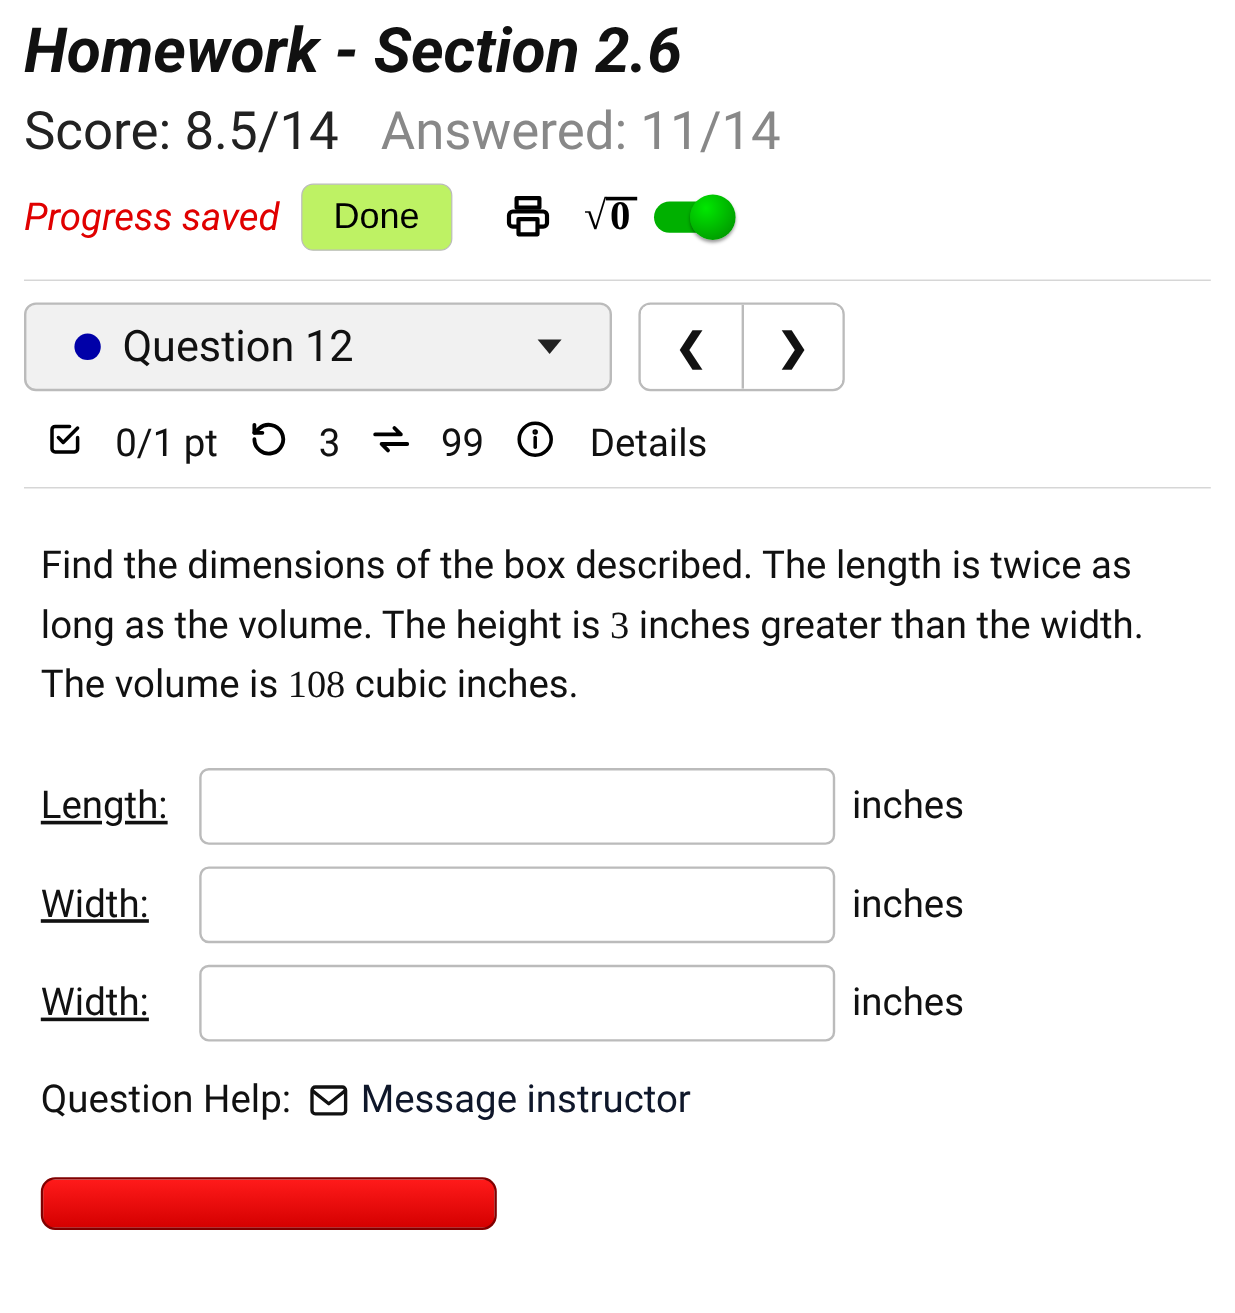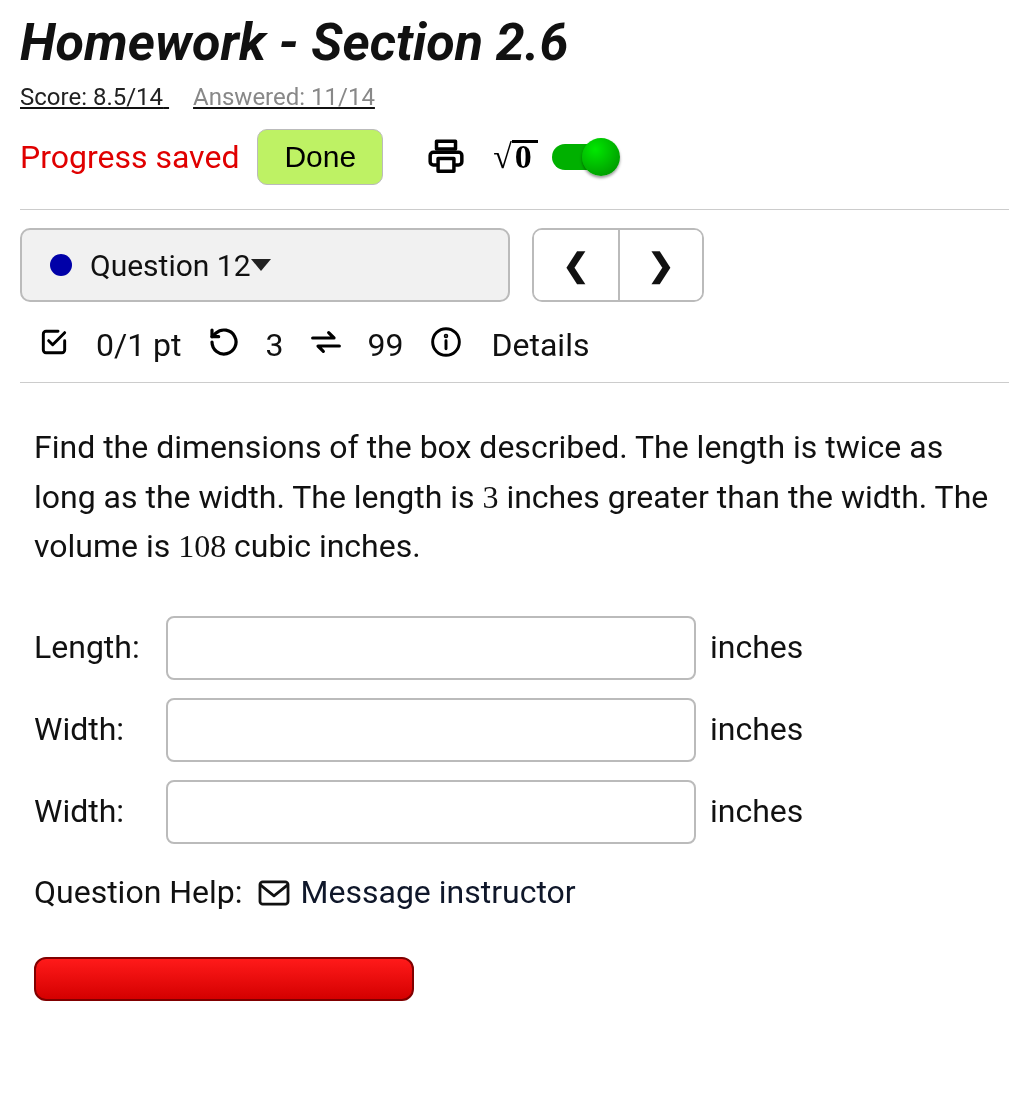--- a/index.html
+++ b/index.html
@@ -12,35 +12,35 @@
     background: #fff;
     width: 1029px;
   }
   h1.title {
     font-size: 52px;
     font-weight: 700;
     margin: 12px 0 10px 0;
     font-style: italic;
   }
   .score-row {
-    font-size: 24px;
+    font-size: 44px;
     margin-bottom: 18px;
-    text-decoration: underline;
   }
   .score-dark { color: #222; }
   .score-grey { color: #888; margin-left: 24px; }
   .progress-row {
     display: flex;
     align-items: center;
     gap: 18px;
     margin-bottom: 24px;
   }
   .progress-saved {
     color: #e00000;
     font-size: 32px;
+    font-style: italic;
   }
   .done-btn {
     font-size: 30px;
     padding: 10px 26px;
     border: 1px solid #bbb;
     border-radius: 10px;
     background: #bef264;
     cursor: pointer;
   }
   .icon-gap { width: 8px; }
@@ -85,29 +85,29 @@
   }
   .qsel-row {
     display: flex;
     align-items: center;
     gap: 22px;
     padding: 18px 0;
   }
   .question-select {
     display: flex;
     align-items: center;
-    justify-content: flex-start;
+    justify-content: space-between;
     width: 490px;
     height: 74px;
-    padding: 0 28px;
+    padding: 0 40px;
     background: #f1f1f1;
     border: 2px solid #bbb;
     border-radius: 10px;
     cursor: pointer;
-    font-size: 30px;
+    font-size: 36px;
   }
   .qsel-left { display: flex; align-items: center; gap: 18px; }
   .blue-dot {
     width: 22px; height: 22px; border-radius: 50%;
     background: #0000a8;
   }
   .caret-down {
     width: 0; height: 0;
     border-left: 10px solid transparent;
     border-right: 10px solid transparent;
@@ -147,21 +147,21 @@
   }
   .qtext { margin-bottom: 44px; }
   .mathnum { font-family: Georgia, 'Times New Roman', serif; }
   .input-row {
     display: flex;
     align-items: center;
     gap: 14px;
     margin-bottom: 18px;
     font-size: 32px;
   }
-  .input-row label { min-width: 118px; }
+  .input-row label { min-width: 118px; text-decoration: underline; }
   .answer-input {
     width: 530px;
     height: 64px;
     border: 2px solid #bbb;
     border-radius: 8px;
     font-size: 28px;
     padding: 0 12px;
   }
   .help-row {
     margin-top: 24px;
@@ -254,21 +254,21 @@
     <line x1="12" y1="11" x2="12" y2="17"></line>
     <circle cx="12" cy="7.5" r="0.6" fill="#000"></circle>
   </svg>
   <span class="details">Details</span>
 </div>
 
 <hr class="sep">
 
 <div class="question-body">
   <div class="qtext">
-    <span>Find the dimensions of the box described. The length is twice as long as the width. The length is </span><span class="mathnum">3</span><span> inches greater than the width. The volume is </span><span class="mathnum">108</span><span> cubic inches.</span>
+    <span>Find the dimensions of the box described. The length is twice as long as the volume. The height is </span><span class="mathnum">3</span><span> inches greater than the width. The volume is </span><span class="mathnum">108</span><span> cubic inches.</span>
   </div>
 
   <div class="input-row">
     <label>Length:</label>
     <input class="answer-input" type="text" style="">
     <span>inches</span>
   </div>
   <div class="input-row">
     <label>Width:</label>
     <input class="answer-input" type="text" style="">

